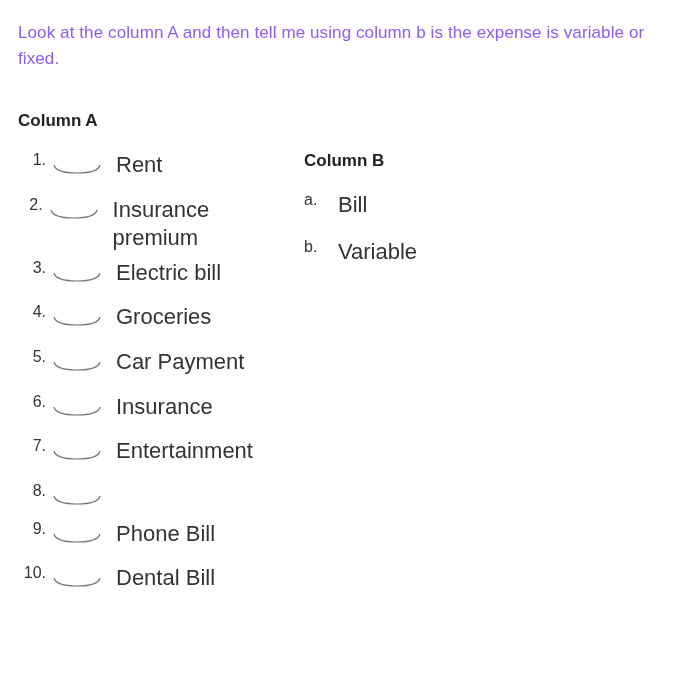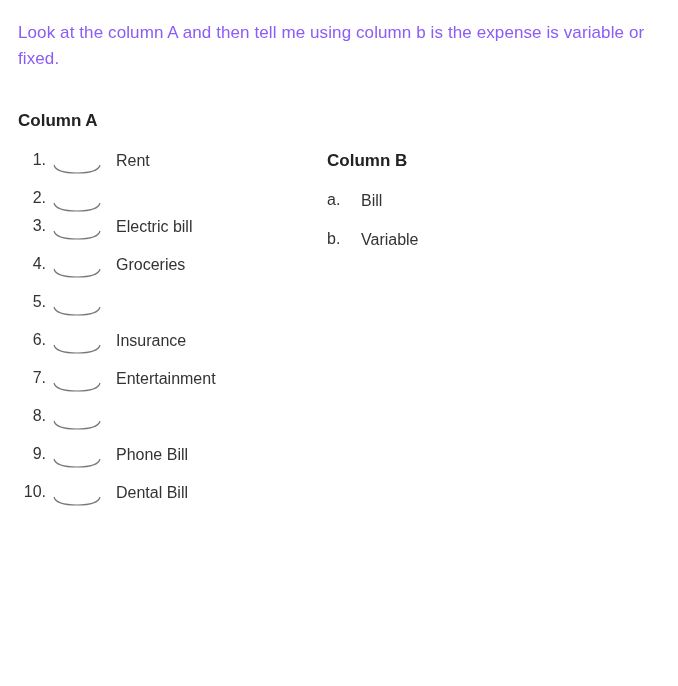--- a/index.html
+++ b/index.html
@@ -16,21 +16,21 @@
     }
     .instructions {
       font-size: 17px;
       line-height: 1.5;
       color: #8b5cf6;
       margin-bottom: 40px;
       letter-spacing: 0.1px;
     }
     .columns {
       display: flex;
-      gap: 49px;
+      gap: 26px;
     }
     .col-a {
       width: 260px;
     }
     .col-b {
       flex: 1;
       margin-top: 40px;
     }
     .col-header {
       font-weight: bold;
@@ -58,21 +58,21 @@
       position: relative;
       margin-right: 14px;
       flex-shrink: 0;
     }
     .blank svg {
       position: absolute;
       left: 0;
       bottom: -2px;
     }
     .item-label {
-      font-size: 16px;
+      font-size: 22px;
       color: #333;
       line-height: 1.3;
       padding-top: 2px;
     }
     .col-b .row {
       margin-bottom: 16px;
     }
     .col-b .num {
       width: 30px;
       padding-right: 6px;
@@ -108,20 +108,21 @@
       <div class="item-label">Rent</div>
     </div>
 
     <div class="row">
       <div class="num">2.</div>
       <div class="blank">
         <svg width="50" height="12" viewBox="0 0 50 12">
             <path d="M2 2 Q 4 10 25 10 Q 46 10 48 2" stroke="#777" stroke-width="1.2" fill="none"></path>
           </svg>
       </div>
+      <div class="item-label">Insurance premium</div>
     </div>
 
     <div class="row" style="margin-top:-10px;">
       <div class="num">3.</div>
       <div class="blank">
         <svg width="50" height="12" viewBox="0 0 50 12">
             <path d="M2 2 Q 4 10 25 10 Q 46 10 48 2" stroke="#777" stroke-width="1.2" fill="none"></path>
           </svg>
       </div>
       <div class="item-label">Electric bill</div>
@@ -137,20 +138,21 @@
       <div class="item-label">Groceries</div>
     </div>
 
     <div class="row">
       <div class="num">5.</div>
       <div class="blank">
         <svg width="50" height="12" viewBox="0 0 50 12">
             <path d="M2 2 Q 4 10 25 10 Q 46 10 48 2" stroke="#777" stroke-width="1.2" fill="none"></path>
           </svg>
       </div>
+      <div class="item-label">Car Payment</div>
     </div>
 
     <div class="row">
       <div class="num">6.</div>
       <div class="blank">
         <svg width="50" height="12" viewBox="0 0 50 12">
             <path d="M2 2 Q 4 10 25 10 Q 46 10 48 2" stroke="#777" stroke-width="1.2" fill="none"></path>
           </svg>
       </div>
       <div class="item-label">Insurance</div>

